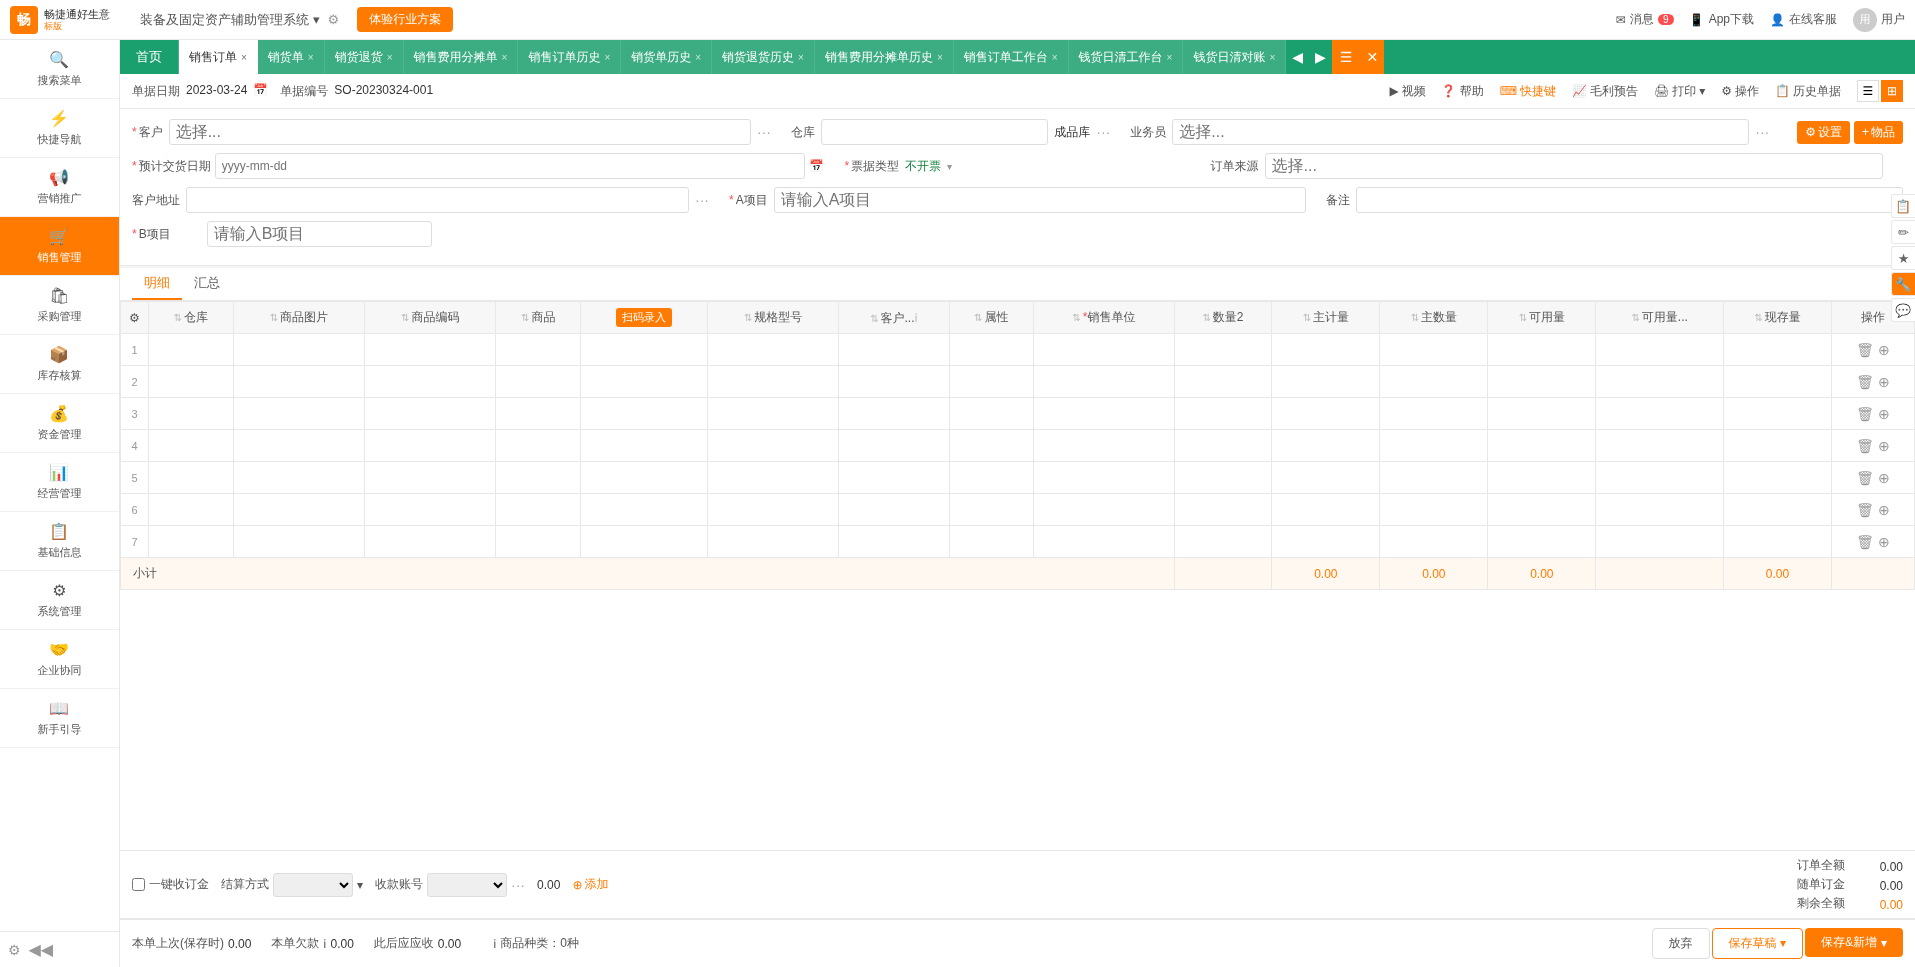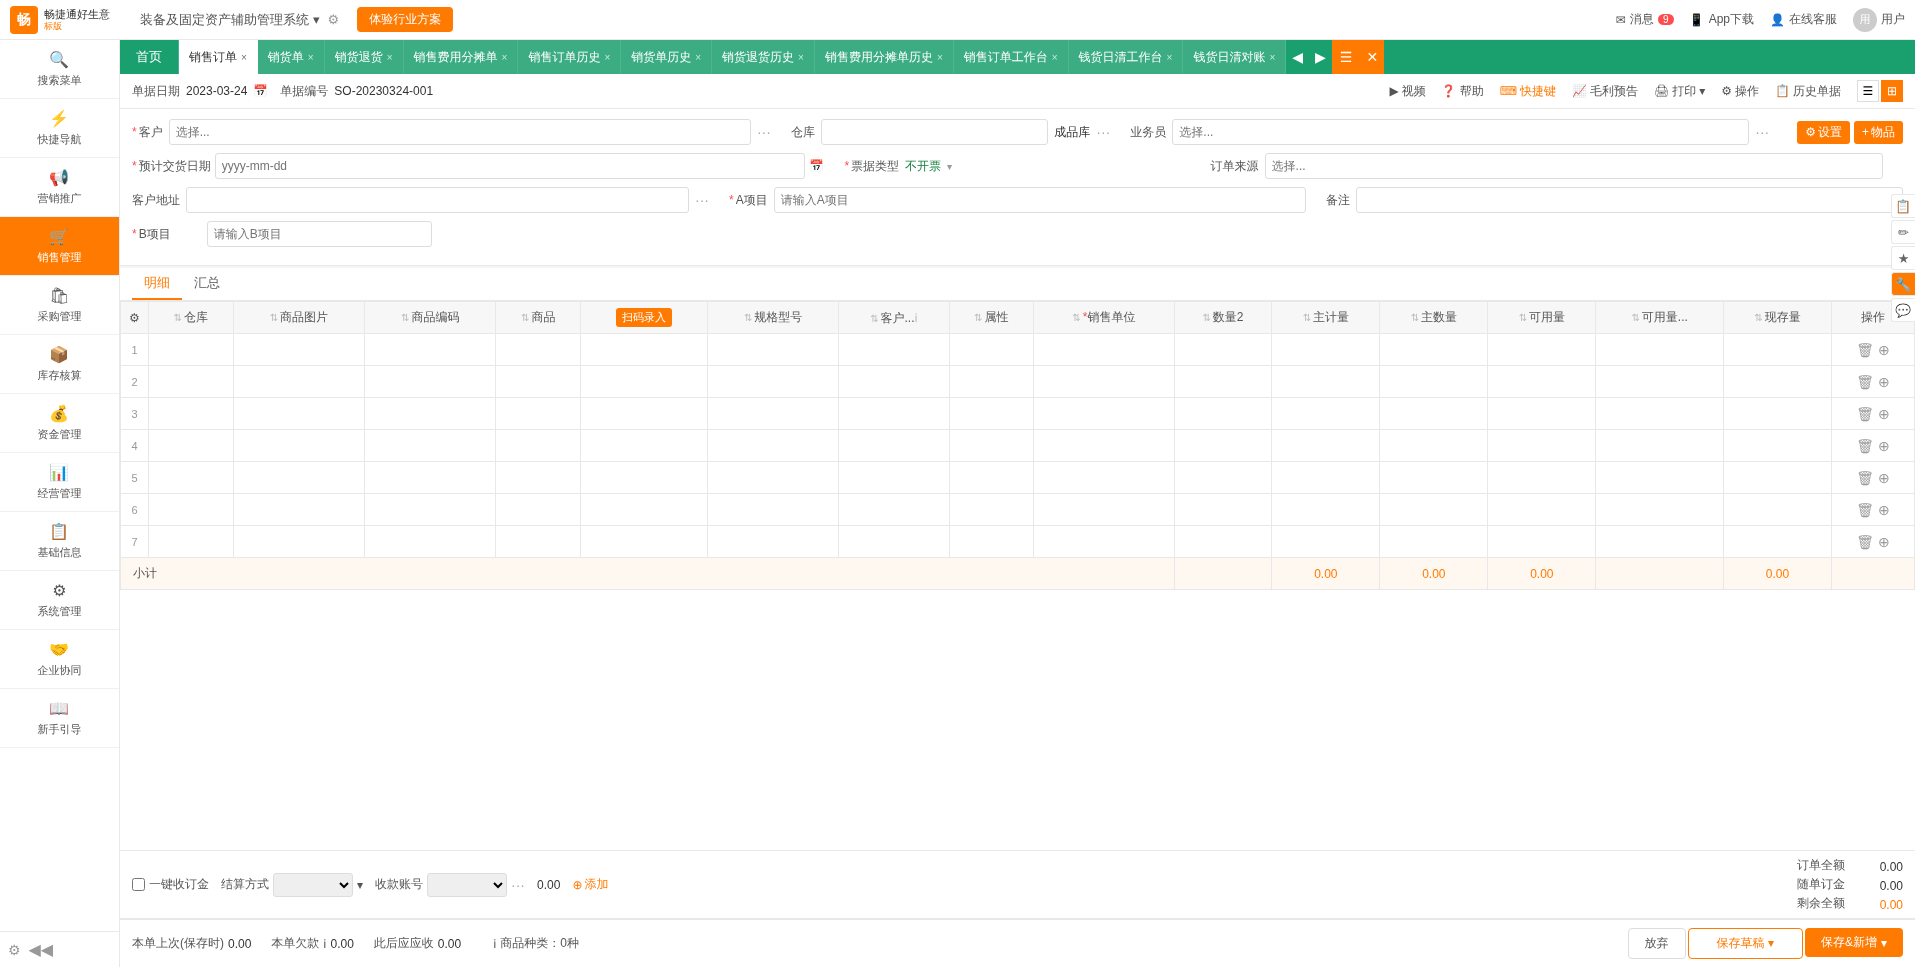--- a/index.html
+++ b/index.html
@@ -225,21 +225,20 @@
       background: #fff;
       border-bottom: 1px solid #e8e8e8;
       padding: 6px 12px;
       display: flex;
       align-items: center;
       gap: 12px;
       flex-wrap: wrap;
     }
     .toolbar-field {
       display: flex;
-      align-items: center;
       gap: 6px;
       font-size: 12px;
     }
     .toolbar-label { color: #555; }
     .toolbar-value { color: #333; font-weight: 500; }
     .toolbar-actions {
       margin-left: auto;
       display: flex;
       align-items: center;
       gap: 8px;
@@ -297,21 +296,21 @@
       color: #555;
       white-space: nowrap;
     }
     .required { color: #ff4d4f; margin-right: 2px; }
     .form-input {
       flex: 1;
       height: 26px;
       border: 1px solid #ddd;
       border-radius: 3px;
       padding: 0 6px;
-      font-size: 12px;
+      font-size: 16px;
       color: #aaa;
       background: #fff;
       min-width: 80px;
     }
     .form-dots {
       color: #aaa;
       font-size: 14px;
       cursor: pointer;
     }
     .select-arrow { color: #999; font-size: 10px; }
@@ -512,21 +511,21 @@
       border-radius: 4px;
       padding: 6px 16px;
       font-size: 12px;
       cursor: pointer;
       color: #555;
     }
     .btn-draft {
       background: #fff;
       border: 1px solid #ff7a00;
       border-radius: 4px;
-      padding: 6px 28px;
+      padding: 6px 16px;
       font-size: 12px;
       cursor: pointer;
       color: #ff7a00;
     }
     .btn-save {
       background: #ff7a00;
       border: none;
       border-radius: 4px;
       padding: 6px 16px;
       font-size: 12px;

